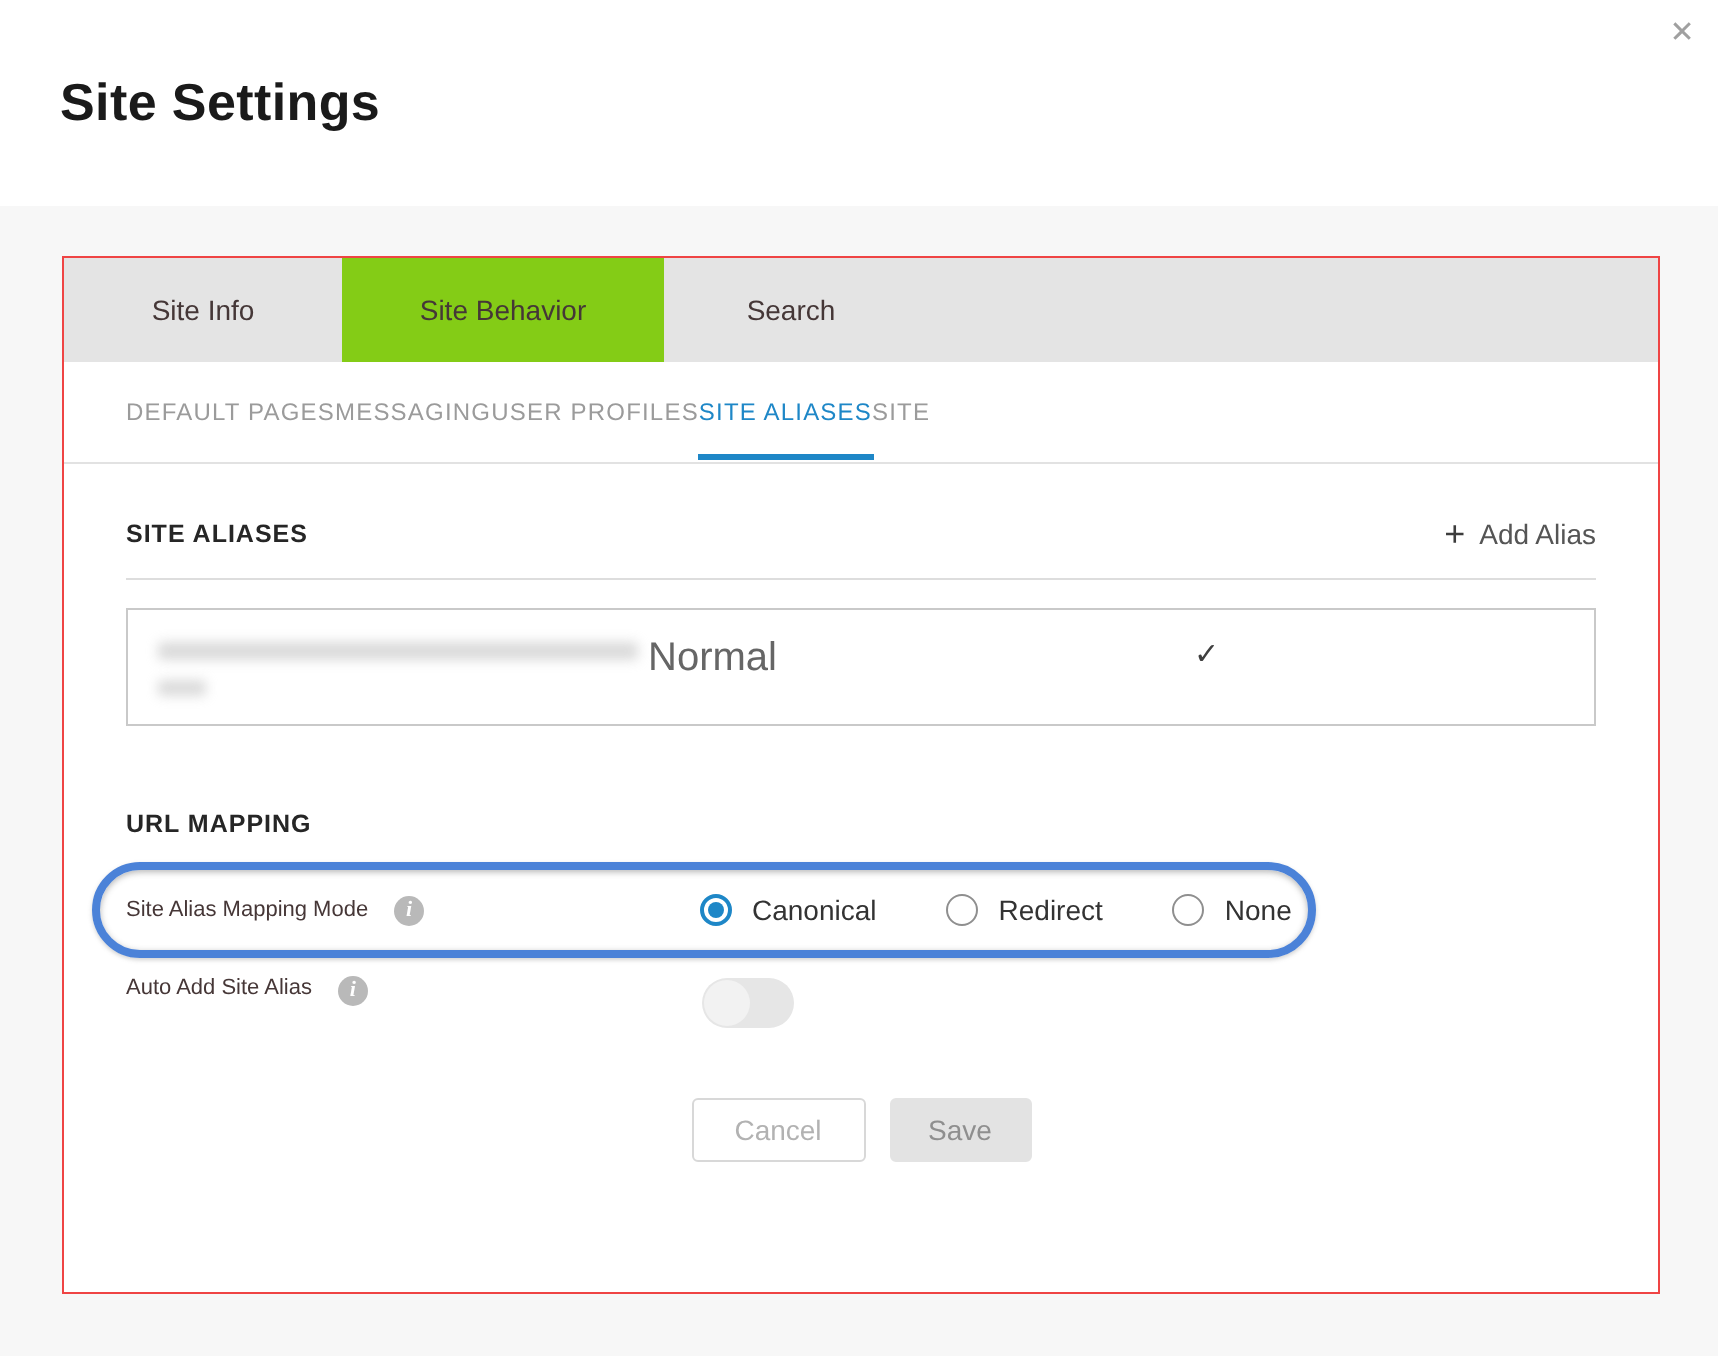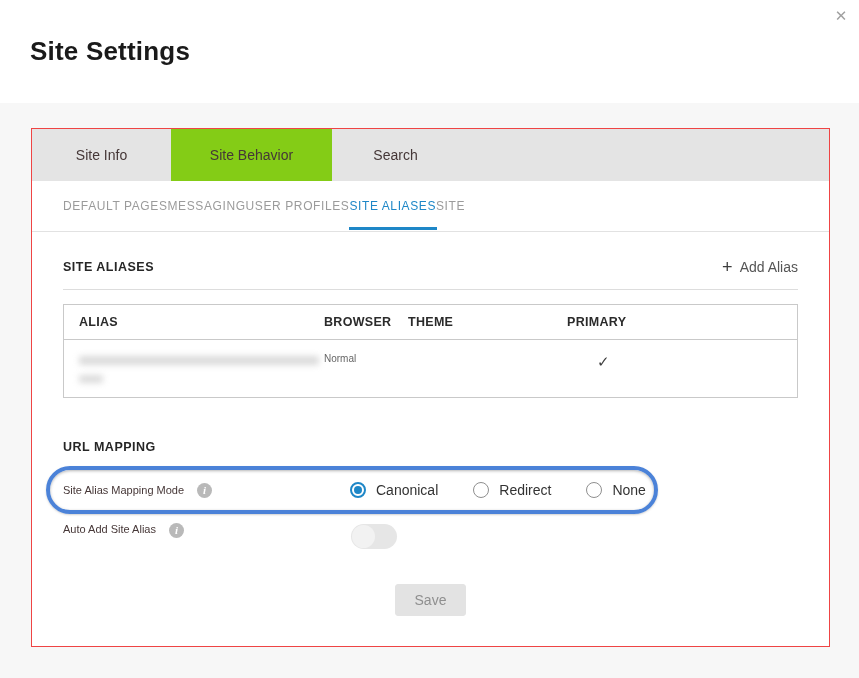--- a/index.html
+++ b/index.html
@@ -81,21 +81,21 @@
   }
   .cell { padding-left:15px; }
   .c-alias { width:245px; }
   .c-browser { width:84px; }
   .c-theme { width:159px; }
   .c-primary { flex:1; }
   .tbody { height:57px; align-items:flex-start; padding-top:13px; }
   .redacted .line { background:#bdbdbd; filter:blur(3px); opacity:.55; border-radius:2px; }
   .redacted .l1 { width:240px; height:9px; margin-top:3px; }
   .redacted .l2 { width:24px; height:8px; margin-top:10px; }
-  .browser-val { font-size:10px; color:#666; }
+  .browser-val { font-size:20px; color:#666; }
   .check { font-size:15px; color:#3f3f3f; margin-left:30px; margin-top:-2px; }
   
   .url-heading {
     margin-top:42px; font-size:12.5px; font-weight:700;
     color:#262626; letter-spacing:.5px; height:16px;
   }
   .mapping-row {
     position:relative; margin-top:10px; height:48px;
     display:flex; align-items:center;
   }
@@ -180,26 +180,20 @@
     <div class="section-header">
       <div class="section-heading">SITE ALIASES</div>
       <div class="add-alias">
         <span class="plus">+</span>
         <span class="lbl">Add Alias</span>
       </div>
     </div>
     <div class="divider"></div>
 
     <div class="alias-table">
-      <div class="trow thead">
-        <div class="cell c-alias">ALIAS</div>
-        <div class="cell c-browser">BROWSER</div>
-        <div class="cell c-theme">THEME</div>
-        <div class="cell c-primary">PRIMARY</div>
-      </div>
       <div class="trow tbody">
         <div class="cell c-alias redacted">
           <div class="line l1"></div>
           <div class="line l2"></div>
         </div>
         <div class="cell c-browser browser-val">Normal</div>
         <div class="cell c-theme"></div>
         <div class="cell c-primary">
           <span class="check">✓</span>
         </div>
@@ -230,17 +224,18 @@
 
     <div class="auto-row">
       <span class="field-label">Auto Add Site Alias</span>
       <span class="info-icon">i</span>
       <div class="toggle off">
         <div class="knob"></div>
       </div>
     </div>
 
     <div class="footer">
+      <button class="btn btn-cancel">Cancel</button>
       <button class="btn btn-save">Save</button>
     </div>
 
   </div>
 </div>
 
 </body></html>

